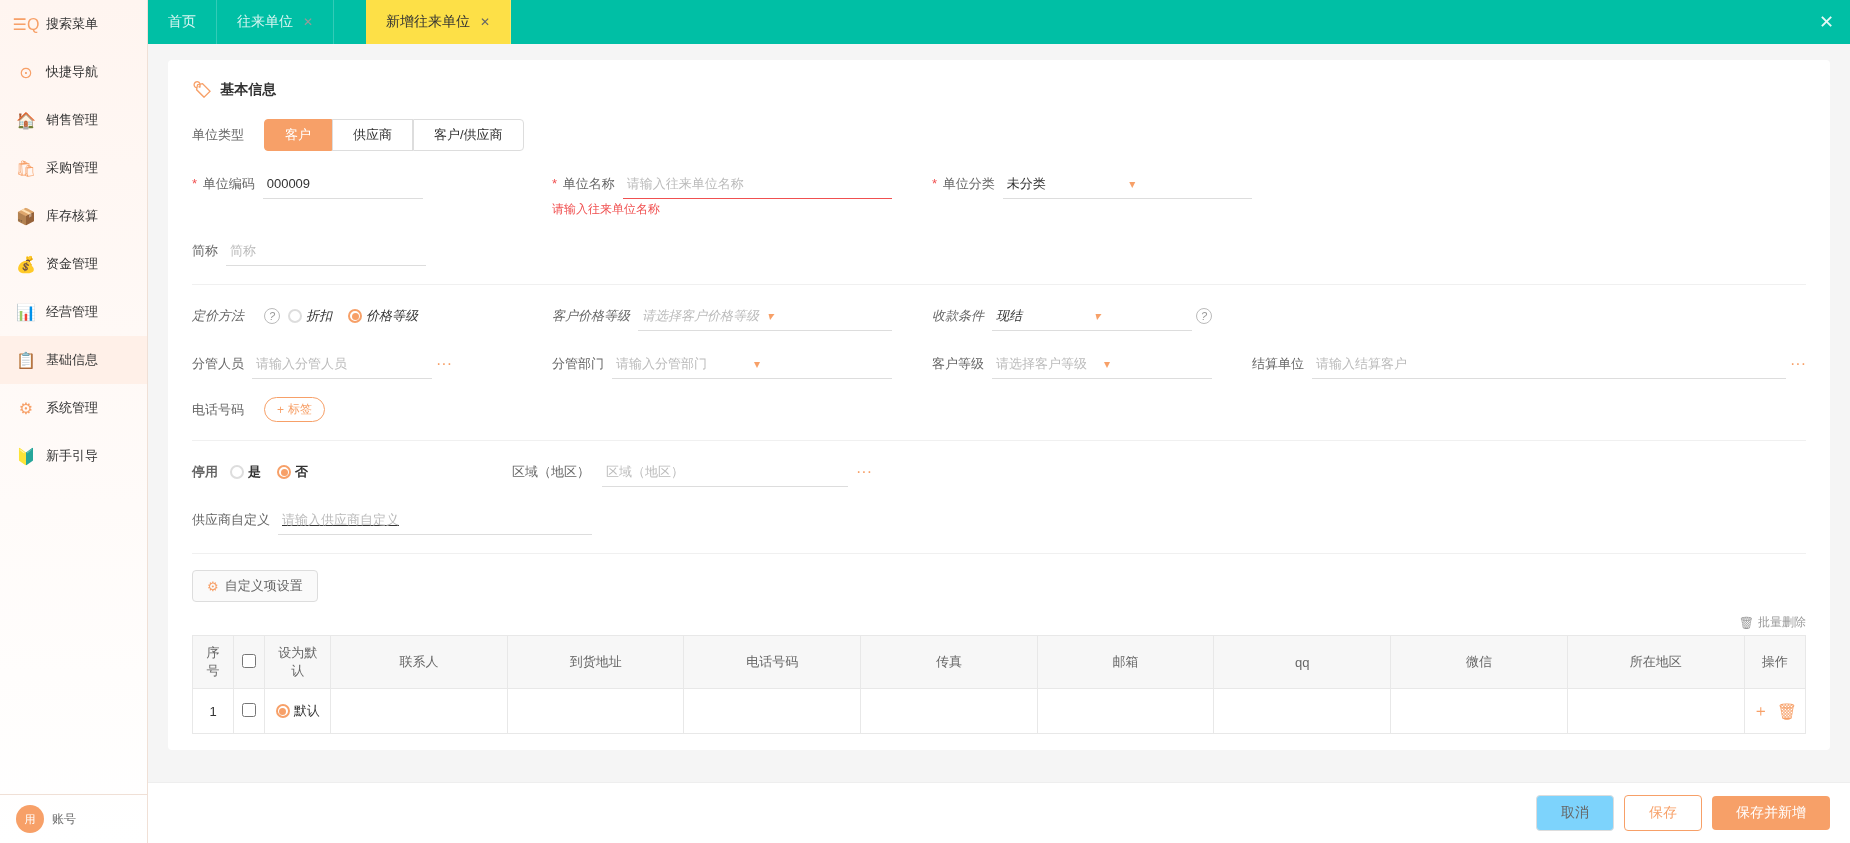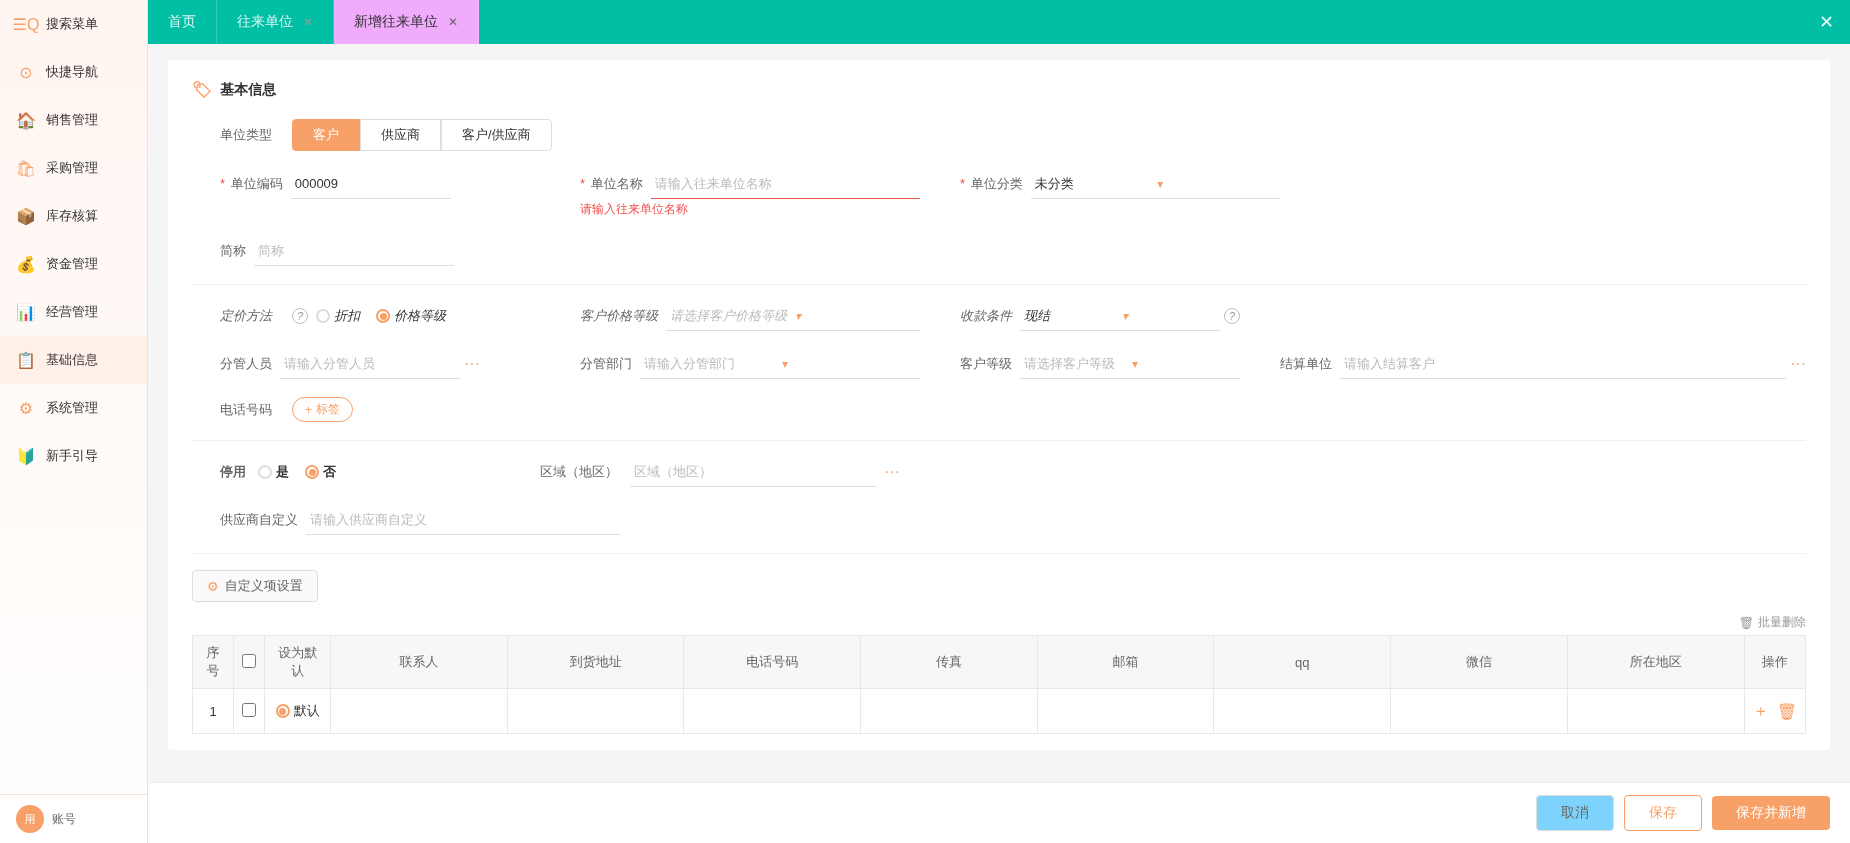--- a/index.html
+++ b/index.html
@@ -50,23 +50,24 @@
       display: flex;
       align-items: center;
       padding: 0 20px;
       cursor: pointer;
       color: rgba(255,255,255,0.85);
       font-size: 14px;
       gap: 6px;
       border-right: 1px solid rgba(255,255,255,0.2);
     }
     .tab.active {
-      background: #f0abfc;
+      background: #fde047;
       color: #333;
       border-bottom: none;
+      margin-left: 32px;
     }
     .tab .close-icon { font-size: 12px; color: #999; margin-left: 4px; cursor: pointer; }
     .tab.active .close-icon { color: #666; }
     .tab-spacer { flex: 1; }
     .tab-close-all {
       display: flex;
       align-items: center;
       padding: 0 16px;
       color: rgba(255,255,255,0.9);
       cursor: pointer;
@@ -120,21 +121,20 @@
       border-color: #f7a068;
       color: #fff;
     }
 
     
     .form-row {
       display: flex;
       align-items: flex-start;
       margin-bottom: 18px;
       gap: 0;
-      margin-left: 28px;
     }
     .form-field {
       display: flex;
       align-items: center;
       flex: 1;
       min-width: 0;
     }
     .form-label {
       color: #666;
       font-size: 13px;
@@ -531,21 +531,21 @@
           <span class="form-label">区域（地区）</span>
           <input class="form-input" type="text" placeholder="区域（地区）" style="flex: 1 1 0%; min-width: 120px;">
           <span class="more-icon">···</span>
         </div>
 
       </div>
 
       <div class="form-row">
         <div class="form-field" style="max-width:400px;">
           <span class="form-label">供应商自定义</span>
-          <input class="form-input" type="text" placeholder="请输入供应商自定义" style="flex: 1 1 0%; min-width: 180px;">
+          <input class="form-input" type="text" placeholder="请输入供应商自定义" style="flex: 1 1 0%; min-width: 180px; text-decoration: underline;">
         </div>
       </div>
 
       <hr class="form-divider">
 
       <button class="custom-settings-btn">
         <span class="gear">⚙</span>
         <span>自定义项设置</span>
       </button>
 

